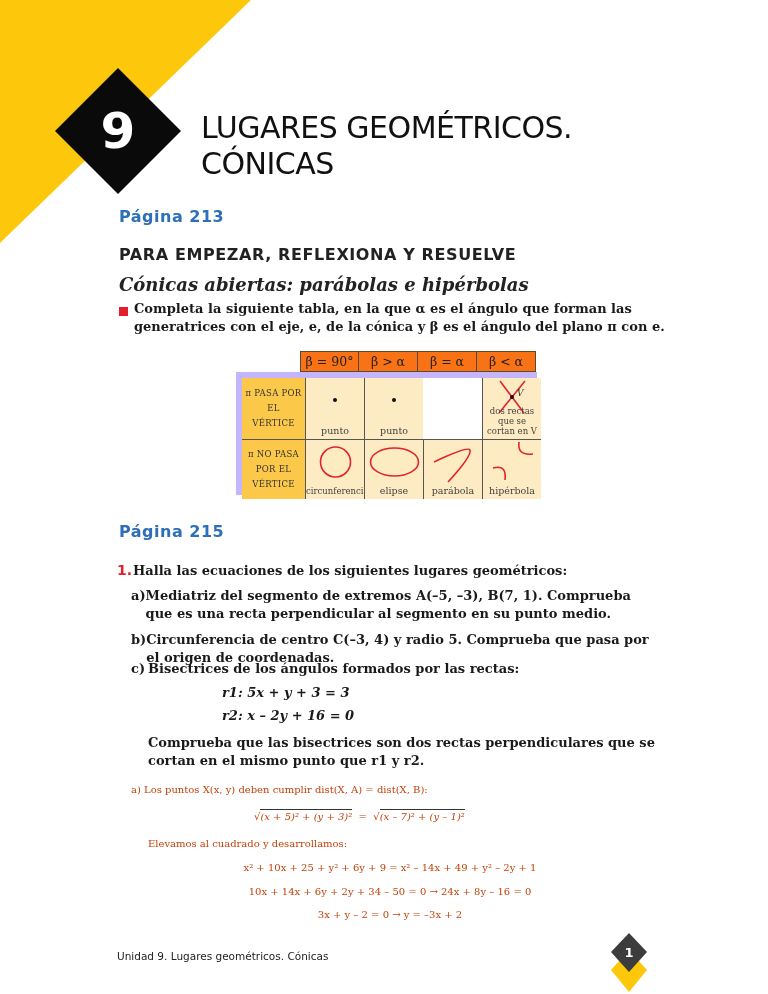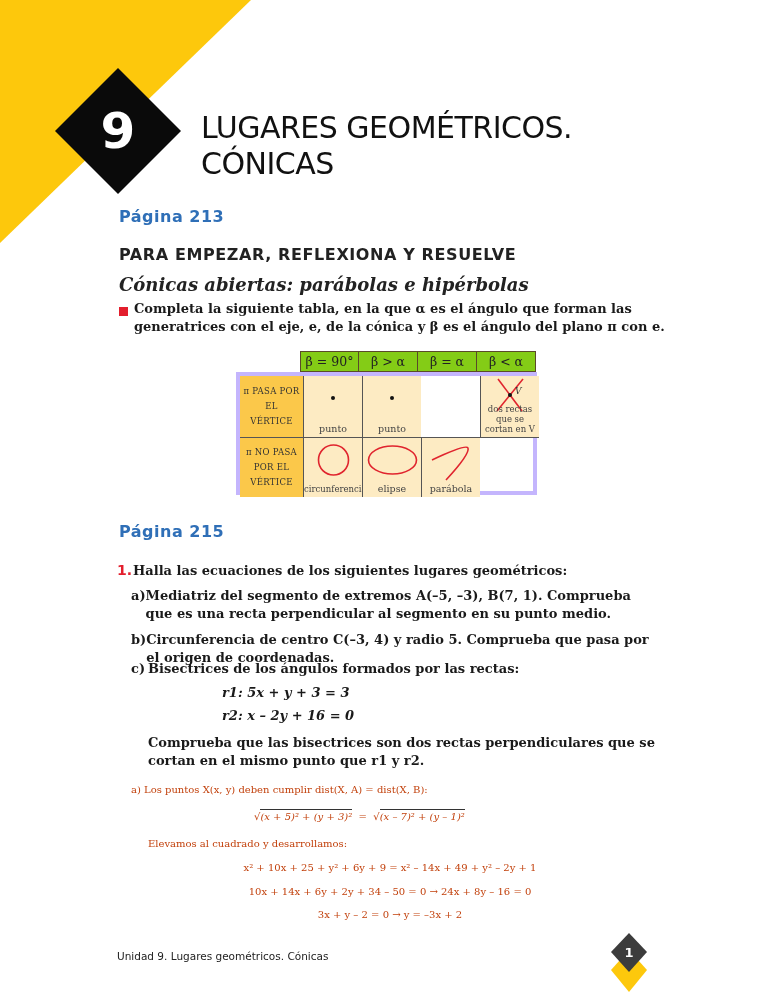--- a/index.html
+++ b/index.html
@@ -23,24 +23,24 @@
     font-family: "DejaVu Sans", sans-serif; font-size: 16px; letter-spacing: 0.6px; color: #222; font-weight: 600; }
 
   .subsection { position: absolute; left: 119px; top: 274px; font-size: 18px; font-style: italic; font-weight: bold; color: #222; }
 
   .bullet-sq { position: absolute; left: 119px; top: 307px; width: 9px; height: 9px; background: #e31e2d; }
   .intro-text { position: absolute; left: 134px; top: 300px; width: 540px; font-size: 13px; line-height: 18px; font-weight: bold; }
 
   
   .conic-table { position: absolute; left: 236px; top: 351px; font-size: 10px; color: #333; }
   .hdr-row { position: absolute; left: 64px; top: 0; height: 21px; display: flex; }
-  .hdr-cell { width: 59px; height: 21px; background: #84cc16; border: 1px solid #5a4a2a; border-left: none;
+  .hdr-cell { width: 59px; height: 21px; background: #f97316; border: 1px solid #5a4a2a; border-left: none;
     display: flex; align-items: center; justify-content: center; font-size: 12.5px; color: #222; }
   .hdr-cell:first-child { border-left: 1px solid #5a4a2a; }
-  .body { position: absolute; left: 0; top: 21px; width: 301px; height: 123px; border: 4px solid #c4b5fd; }
+  .body { position: absolute; left: 0; top: 21px; width: 301px; height: 123px; border: 6px solid #c4b5fd; }
   .rowhdr { position: absolute; left: 0; width: 63px; background: #fbc84a; font-size: 8.5px; letter-spacing: 0.3px;
     display: flex; align-items: center; justify-content: center; text-align: center; line-height: 15px; color: #333; padding: 0 3px; }
   .cell { position: absolute; width: 59px; background: #fdebc3; border-left: 1px solid #555; }
   .cell-label { position: absolute; bottom: 3px; left: 0; right: 0; text-align: center; font-size: 9.5px; color: #444; line-height: 10px; }
   .dot { position: absolute; left: 27px; top: 20px; width: 4px; height: 4px; border-radius: 50%; background: #111; }
   .cell svg { position: absolute; left: 0; top: 0; }
   .rowsep { position: absolute; left: 0; top: 61px; width: 299px; height: 1px; background: #555; }
 
   .ex-num { position: absolute; left: 117px; top: 562px; font-family: "DejaVu Sans", sans-serif; font-size: 14px; color: #e31e2d; font-weight: bold; }
   .ex-title { position: absolute; left: 133px; top: 563px; font-size: 13px; font-weight: bold; }
@@ -119,20 +119,27 @@
           <ellipse cx="29.5" cy="22" rx="24" ry="14" fill="none" stroke="#e0242e" stroke-width="1.6"></ellipse>
         </svg>
       <div class="cell-label">elipse</div>
     </div>
     <div class="cell" style="left:181px;top:62px;height:59px;">
       <svg width="59" height="59">
           <path d="M10 22 Q44 6 46 10 Q48 16 24 42" fill="none" stroke="#e0242e" stroke-width="1.6"></path>
         </svg>
       <div class="cell-label">parábola</div>
     </div>
+    <div class="cell" style="left:240px;top:62px;height:59px;">
+      <svg width="59" height="59">
+        <path d="M36 2 Q34 16 50 14" fill="none" stroke="#e0242e" stroke-width="1.6"></path>
+        <path d="M10 28 Q24 24 22 40" fill="none" stroke="#e0242e" stroke-width="1.6"></path>
+      </svg>
+      <div class="cell-label">hipérbola</div>
+    </div>
   </div>
 </div>
 
 <div class="page-label" style="top:522px;">Página 215</div>
 
 <div class="ex-num">1.</div>
 <div class="ex-title">Halla las ecuaciones de los siguientes lugares geométricos:</div>
 
 <div class="part" style="top:587px;display:flex;">
   <span class="lbl">a)</span>

